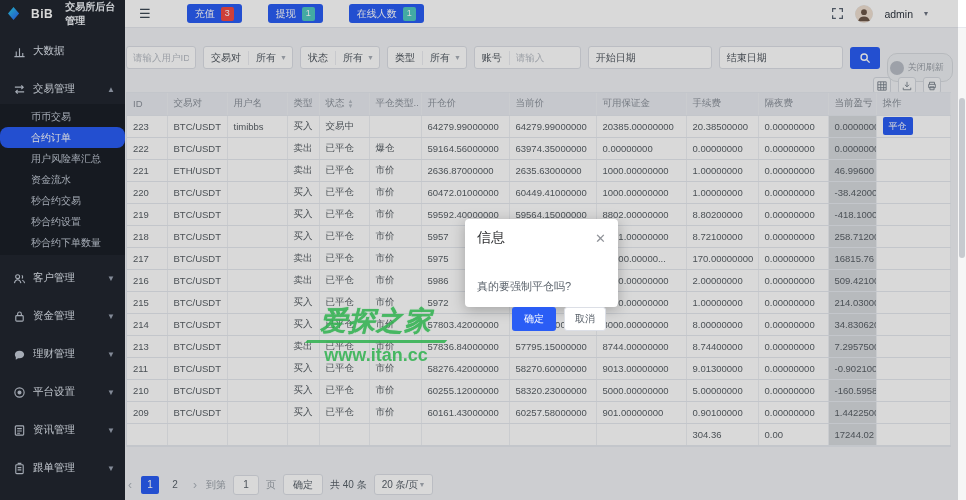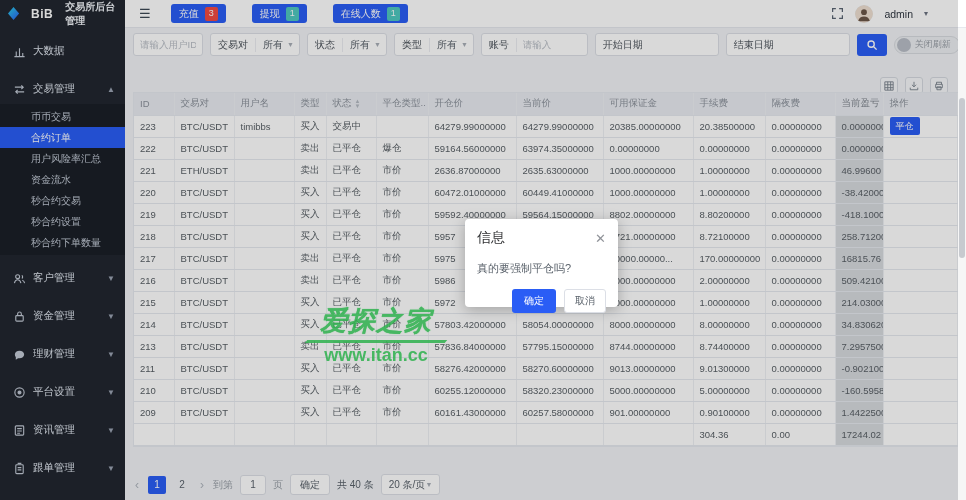--- a/index.html
+++ b/index.html
@@ -11,52 +11,52 @@
   body{width:966px;height:500px;overflow:hidden;background:#fff;}
   .app{position:relative;width:966px;height:500px;overflow:hidden;background:var(--content-bg);}
 
   
   .hdr{position:absolute;left:0;top:0;width:966px;height:28px;background:#fff;border-bottom:1px solid #e6e8ee;display:flex;align-items:center;z-index:5;}
   .logo{width:125px;height:28px;background:var(--dark);display:flex;align-items:center;gap:12px;padding-left:8px;flex:0 0 auto;}
   .logo-mark{width:13px;height:13px;background:linear-gradient(135deg,#2ad1e8,#2a5df5);clip-path:polygon(50% 0,100% 50%,50% 100%,0 50%);}
   .logo-brand{color:#fff;font-size:12px;font-weight:bold;letter-spacing:.5px;}
   .logo-title{color:#eef1f6;font-size:10px;font-weight:bold;}
   .hamburger{margin-left:14px;color:#3d4854;font-size:13px;cursor:pointer;}
-  .hdr-btns{display:flex;align-items:center;gap:26px;margin-left:20px;}
+  .hdr-btns{display:flex;align-items:center;gap:26px;margin-left:36px;}
   .hdr-btn{background:var(--accent);color:#fff;font-size:10px;border:none;border-radius:3px;height:19px;padding:0 8px;display:flex;align-items:center;gap:6px;cursor:pointer;}
   .badge{font-size:9px;line-height:1;padding:2.5px 4px;border-radius:2px;color:#fff;}
   .badge.red{background:var(--badge-red);} .badge.teal{background:var(--badge-teal);}
   .hdr-right{margin-left:auto;margin-right:38px;display:flex;align-items:center;gap:11px;}
   .fsicon{width:13px;height:13px;}
   .avatar{width:18px;height:18px;border-radius:50%;overflow:hidden;background:#e9eef3;}
   .uname{font-size:10.5px;color:#2f3640;}
   .ucaret{font-size:8px;color:#6b7380;}
 
   
   .sidebar{position:absolute;left:0;top:28px;width:125px;height:472px;background:var(--dark);z-index:4;}
   .side-item{height:30px;display:flex;align-items:center;gap:7px;padding:0 10px 0 13px;color:#dde3ec;font-size:10.5px;cursor:pointer;margin-top:8px;}
   .side-item .s-icon{width:13px;height:13px;flex:0 0 auto;display:flex;}
   .side-item .s-caret{margin-left:auto;font-size:8px;color:#9aa3b2;}
   .submenu{background:var(--dark2);padding:2px 0;}
   .sub-item{height:21px;line-height:21px;padding-left:31px;font-size:10px;color:#c3cad6;cursor:pointer;white-space:nowrap;}
-  .sub-item.active{background:var(--accent);color:#fff;}
+  .sub-item.active{background:var(--accent);color:#fff;border-radius:8px;}
 
   
-  .main{position:absolute;left:125px;top:28px;width:833px;height:472px;background:var(--content-bg);}
+  .main{position:absolute;left:118px;top:28px;width:833px;height:472px;background:var(--content-bg);}
   .filters{position:absolute;left:8px;top:5px;display:flex;align-items:center;gap:7px;}
   .f-box{background:#fff;border:1px solid var(--border);border-radius:3px;height:23px;display:flex;align-items:center;font-size:10px;color:#4d545c;}
   .f-input{padding:0 6px;}
   .f-input input{border:none;outline:none;width:100%;font-size:9.5px;color:#4d545c;background:transparent;}
   .f-input input::placeholder{color:#b9bec6;}
   .grp-label{padding:0 7px;border-right:1px solid #ebedf1;white-space:nowrap;}
   .grp-value{padding:0 5px 0 7px;display:flex;align-items:center;gap:4px;white-space:nowrap;color:#5a626b;}
   .grp-caret{font-size:7px;color:#a8aeb7;}
   .f-date .d-input{height:100%;}
   .search-btn{width:30px;height:22px;background:var(--accent);border:none;border-radius:3px;display:flex;align-items:center;justify-content:center;cursor:pointer;}
-  .toggle{height:18px;border:1px solid #d8dbe0;background:#edeff2;border-radius:10px;display:flex;align-items:center;gap:4px;padding:0 8px 0 2px;cursor:pointer;}
+  .toggle{height:29px;border:1px solid #d8dbe0;background:#edeff2;border-radius:10px;display:flex;align-items:center;gap:4px;padding:0 8px 0 2px;cursor:pointer;margin-top:20px;}
   .knob{width:14px;height:14px;border-radius:50%;background:#b9bec7;}
   .toggle-label{font-size:9px;color:#9aa0a8;white-space:nowrap;}
 
   .tb-tools{position:absolute;right:10px;top:49px;display:flex;gap:7px;}
   .tool-btn{width:18px;height:17px;border:1px solid #d5d9e0;background:#f6f7f9;border-radius:3px;display:flex;align-items:center;justify-content:center;cursor:pointer;}
 
   
   .tbl-wrap{position:absolute;left:8px;top:64px;width:825px;background:#fff;border:1px solid var(--tborder);}
   table{border-collapse:collapse;table-layout:fixed;width:823px;}
   th,td{height:22px;padding:0 6px;font-size:9.5px;white-space:nowrap;overflow:hidden;text-align:left;border-bottom:1px solid var(--tborder);border-right:1px solid #eef0f4;font-weight:normal;}
@@ -80,21 +80,21 @@
   
   .mask{position:absolute;left:0;top:0;width:958px;height:500px;background:rgba(0,0,0,.15);z-index:40;}
   .watermark{position:absolute;left:296px;top:303px;width:160px;text-align:center;z-index:45;color:var(--wm);opacity:.85;}
   .wm1{font-size:27px;font-weight:bold;font-style:italic;letter-spacing:1px;text-shadow:0 0 1px var(--wm);}
   .wm-swoosh{height:3px;background:var(--wm);transform:skewX(-40deg);margin:1px 10px 2px;}
   .wm2{font-size:18px;font-weight:bold;}
   .modal{position:absolute;left:465px;top:219px;width:153px;height:88px;background:#fff;border-radius:4px;box-shadow:0 3px 14px rgba(0,0,0,.25);z-index:50;padding:10px 12px;}
   .m-head{display:flex;align-items:center;}
   .m-title{font-size:14px;color:#303133;}
   .m-close{margin-left:auto;color:#909399;font-size:13px;line-height:1;cursor:pointer;}
-  .m-body{font-size:11px;color:#5a626b;margin-top:14px;}
+  .m-body{font-size:11px;color:#5a626b;margin-top:32px;}
   .m-foot{display:flex;justify-content:flex-end;gap:8px;margin-top:13px;}
   .m-ok{background:var(--accent);color:#fff;border:none;border-radius:3px;font-size:10px;padding:4px 12px;cursor:pointer;}
   .m-cancel{background:#fff;color:#5a626b;border:1px solid var(--border);border-radius:3px;font-size:10px;padding:4px 10px;cursor:pointer;}
 
   
   .vscroll{position:absolute;left:958px;top:28px;width:8px;height:472px;background:#f6f6f6;z-index:60;}
   .vthumb{position:absolute;left:1px;top:70px;width:6px;height:160px;border-radius:3px;background:#c7cacf;}
 </style>
 </head>
 <body>

